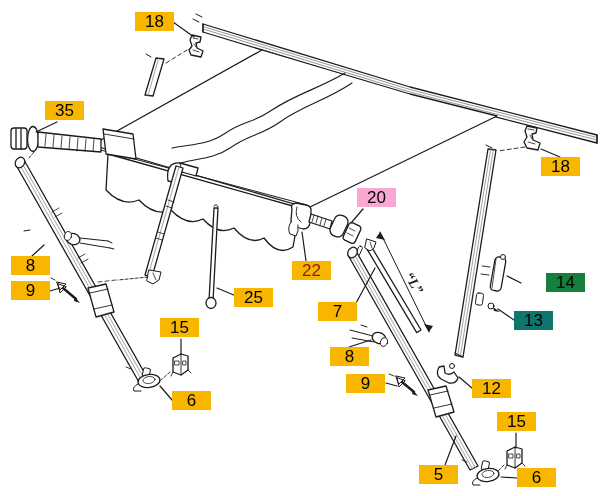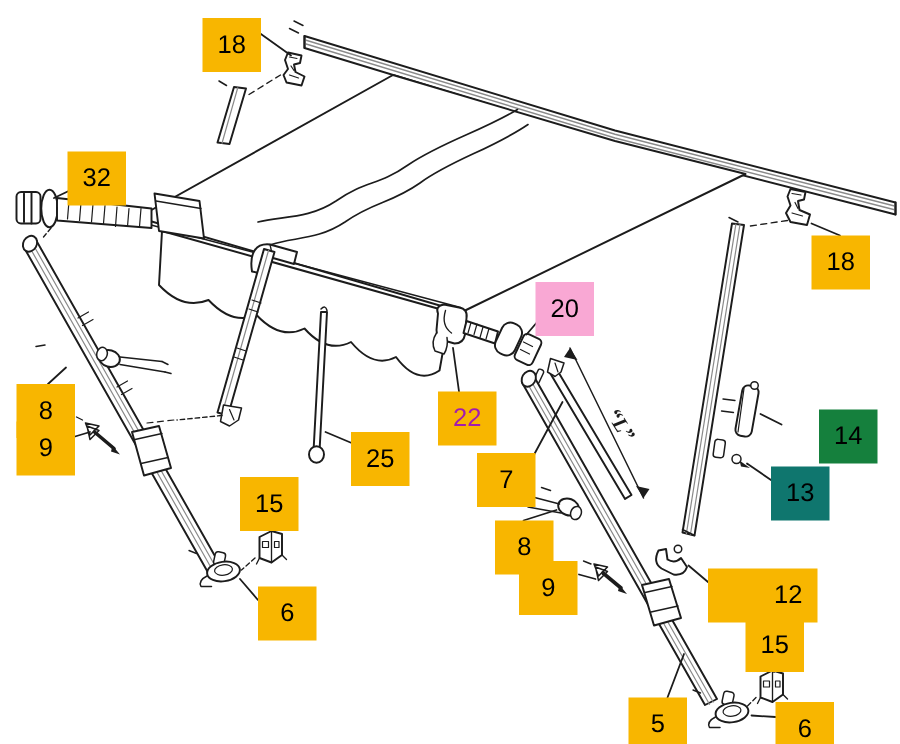--- a/index.html
+++ b/index.html
@@ -1,19 +1,19 @@
 <!DOCTYPE html>
 <html><head>
 <meta charset="utf-8">
 <style>
   html,body{margin:0;padding:0;background:#ffffff;}
   #stage{position:relative;width:600px;height:496px;background:#ffffff;overflow:hidden;
          font-family:"Liberation Sans",sans-serif;}
   #art{position:absolute;left:0;top:0;}
-  .callout{position:absolute;width:39px;height:36px;display:flex;align-items:center;justify-content:center;
+  .callout{position:absolute;width:39px;height:19px;display:flex;align-items:center;justify-content:center;
            font-size:17px;font-weight:400;color:#000;user-select:none;}
   svg *{vector-effect:non-scaling-stroke;}
 </style>
 </head>
 <body>
 <div id="stage">
 
 <svg id="art" width="600" height="496" viewBox="0 0 600 496">
   <g fill="none" stroke="#1c1c1c" stroke-width="1.3" stroke-linecap="round" stroke-linejoin="round">
 
@@ -246,32 +246,32 @@
       <path d="M170,372 l-9,8" stroke-dasharray="3,2" stroke-width="0.9"></path>
       <path d="M504,465 l-7,7" stroke-dasharray="3,2" stroke-width="0.9"></path>
       <path d="M148,277 l-30,3" stroke-dasharray="3,2" stroke-width="0.9"></path>
     </g>
 
     <text x="404" y="276" font-family="Liberation Serif, serif" font-size="14" font-weight="bold" font-style="italic" fill="#1c1c1c" stroke="none" transform="rotate(58 404 276)">“L”</text>
   </g>
 </svg>
 
 <div class="callout" style="left: 135px; top: 12px; background: rgb(248, 182, 0); color: rgb(0, 0, 0);">18</div>
-<div class="callout" style="left: 45px; top: 101px; background: rgb(248, 182, 0); color: rgb(0, 0, 0);">32</div>
+<div class="callout" style="left: 45px; top: 101px; background: rgb(248, 182, 0); color: rgb(0, 0, 0);">35</div>
 <div class="callout" style="left: 541px; top: 157px; background: rgb(248, 182, 0); color: rgb(0, 0, 0);">18</div>
 <div class="callout" style="left: 357px; top: 188px; background: #f9a8d4; color: rgb(0, 0, 0);">20</div>
-<div class="callout" style="left: 292px; top: 261px; background: rgb(248, 182, 0); color: #a21caf;">22</div>
+<div class="callout" style="left: 292px; top: 261px; background: rgb(248, 182, 0); color: #7f1d1d;">22</div>
 <div class="callout" style="left: 234px; top: 288px; background: rgb(248, 182, 0); color: rgb(0, 0, 0);">25</div>
 <div class="callout" style="left: 318px; top: 302px; background: rgb(248, 182, 0); color: rgb(0, 0, 0);">7</div>
 <div class="callout" style="left: 11px; top: 256px; background: rgb(248, 182, 0); color: rgb(0, 0, 0);">8</div>
 <div class="callout" style="left: 11px; top: 281px; background: rgb(248, 182, 0); color: rgb(0, 0, 0);">9</div>
 <div class="callout" style="left: 330px; top: 347px; background: rgb(248, 182, 0); color: rgb(0, 0, 0);">8</div>
 <div class="callout" style="left: 346px; top: 374px; background: rgb(248, 182, 0); color: rgb(0, 0, 0);">9</div>
 <div class="callout" style="left: 546px; top: 273px; background: #15803d; color: rgb(0, 0, 0);">14</div>
 <div class="callout" style="left: 514px; top: 311px; background: #0f766e; color: rgb(0, 0, 0);">13</div>
-<div class="callout" style="left: 472px; top: 379px; background: rgb(248, 182, 0); color: rgb(0, 0, 0); padding-left: 34px;">12</div>
+<div class="callout" style="left: 472px; top: 379px; background: rgb(248, 182, 0); color: rgb(0, 0, 0);">12</div>
 <div class="callout" style="left: 160px; top: 318px; background: rgb(248, 182, 0); color: rgb(0, 0, 0);">15</div>
 <div class="callout" style="left: 172px; top: 391px; background: rgb(248, 182, 0); color: rgb(0, 0, 0);">6</div>
 <div class="callout" style="left: 497px; top: 412px; background: rgb(248, 182, 0); color: rgb(0, 0, 0);">15</div>
 <div class="callout" style="left: 419px; top: 465px; background: rgb(248, 182, 0); color: rgb(0, 0, 0);">5</div>
 <div class="callout" style="left: 517px; top: 468px; background: rgb(248, 182, 0); color: rgb(0, 0, 0);">6</div>
 
 </div>
 
 </body></html>

